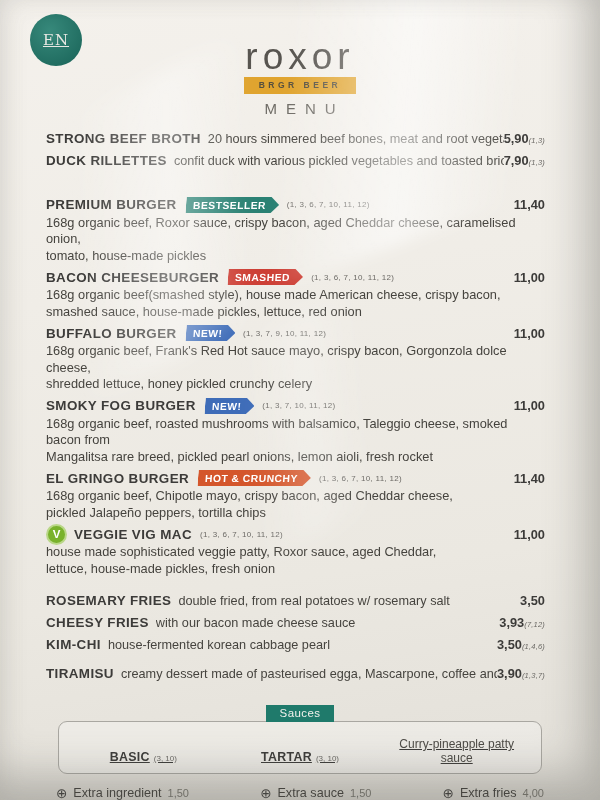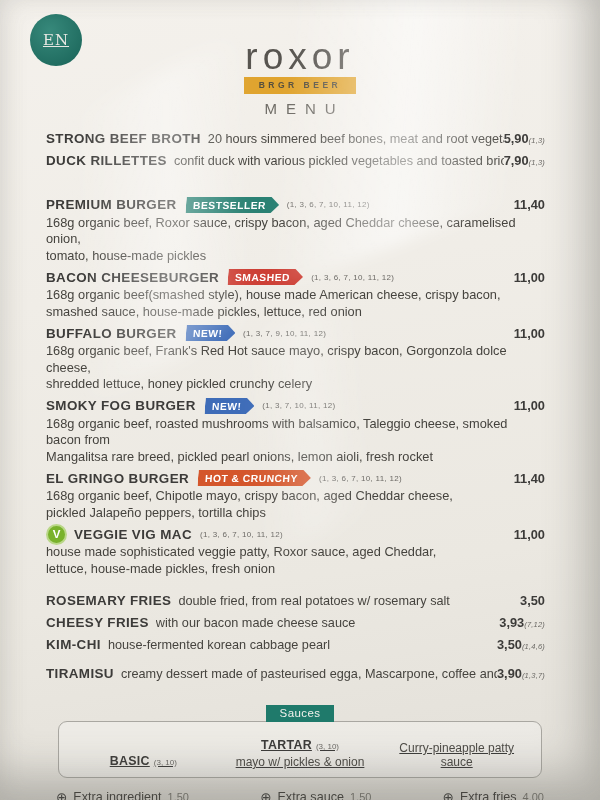--- a/index.html
+++ b/index.html
@@ -214,21 +214,20 @@
   </div>
 
   <div class="sauces-wrap">
     <span class="sauces-badge">Sauces</span>
     <div class="sauces-box">
       <div class="sauce">
         <div><span class="sauce-name">BASIC</span><span class="sauce-all">(3, 10)</span></div>
       </div>
       <div class="sauce">
         <div><span class="sauce-name">TARTAR</span><span class="sauce-all">(3, 10)</span></div>
-        <div class="sauce-desc">mayo w/ pickles &amp; onion</div>
       </div>
       <div class="sauce">
         <div class="sauce-desc">Curry-pineapple patty sauce</div>
       </div>
     </div>
   </div>
 
   <div class="extras">
     <span class="extra">
       <span class="plus">⊕</span>

